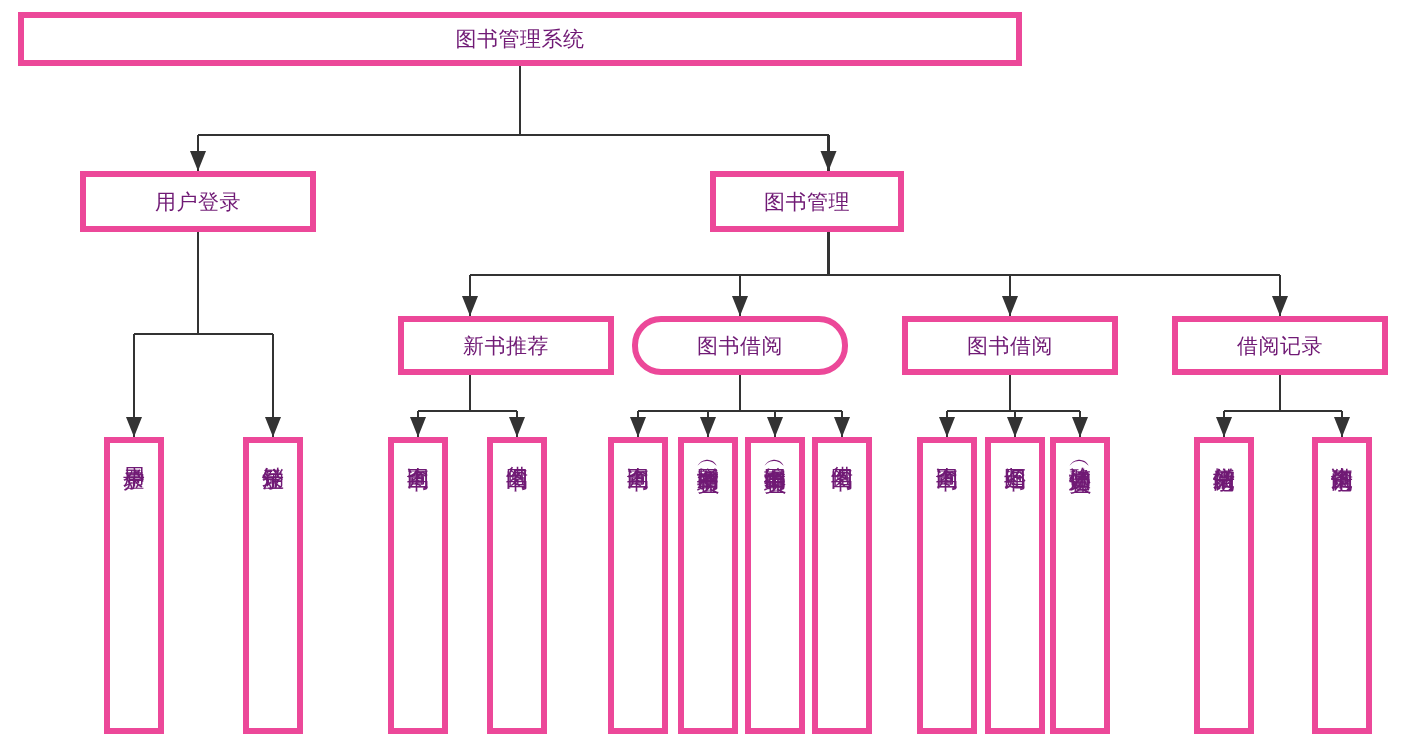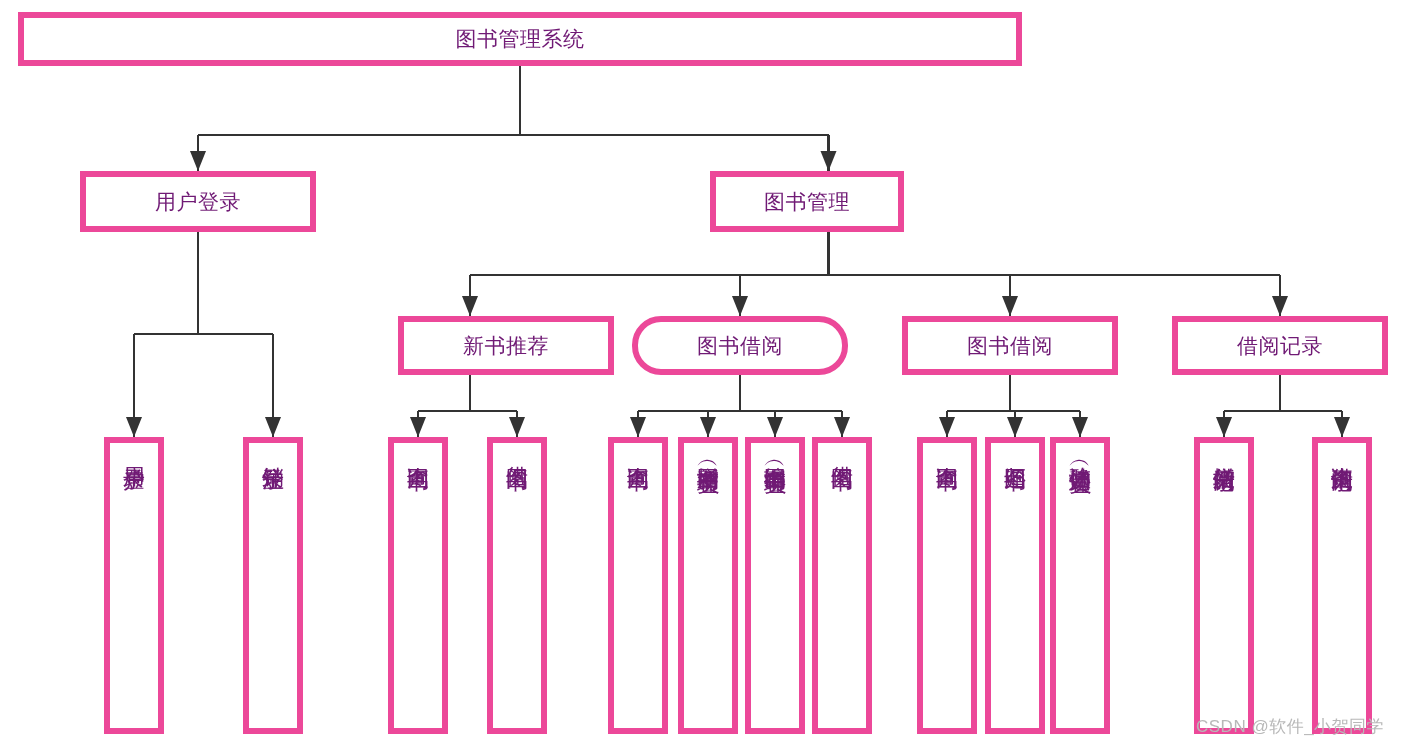--- a/index.html
+++ b/index.html
@@ -177,14 +177,13 @@
       <div class="node vert" style="left: 1050px; top: 437px; width: 60px; height: 297px;">
         <span class="node-label">确认归还（管理员）</span>
       </div>
       <div class="node vert" style="left: 1194px; top: 437px; width: 60px; height: 297px;">
         <span class="node-label">新增借阅记录</span>
       </div>
       <div class="node vert" style="left: 1312px; top: 437px; width: 60px; height: 297px;">
         <span class="node-label">查询借阅记录</span>
       </div>
     </div>
-  <div class="watermark" style="left:1196px; top:715px;">CSDN @软件_小贺同学</div>
 </div>
 
 </body></html>

